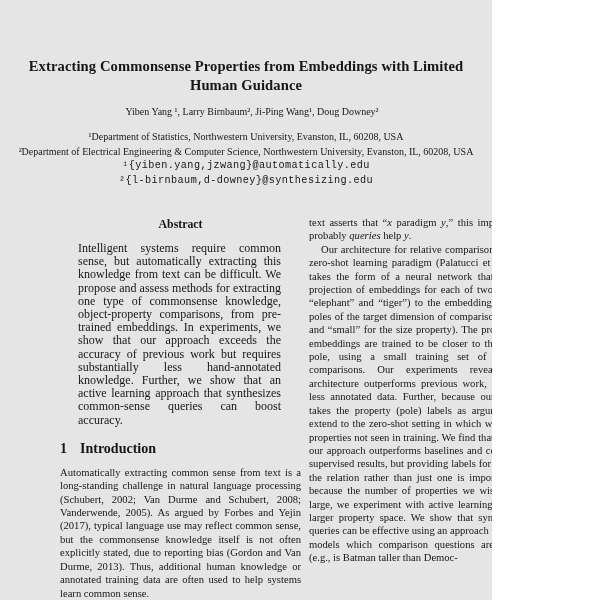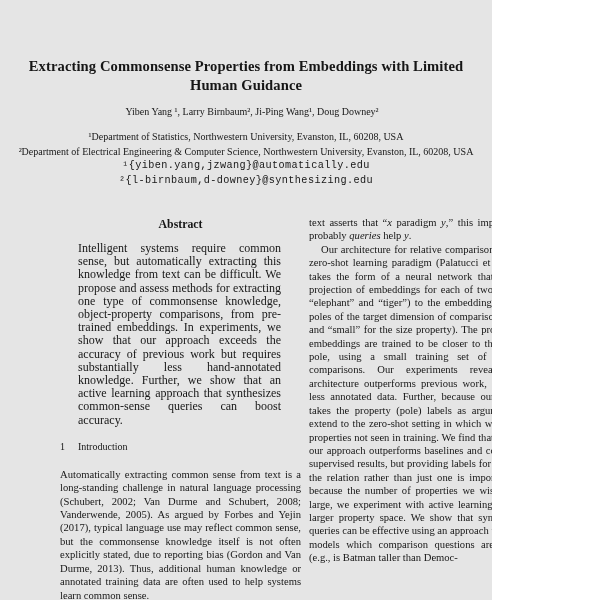--- a/index.html
+++ b/index.html
@@ -58,23 +58,23 @@
     margin: 1px 0 10px 0;
   }
   .abs-body {
     margin: 0;
     padding: 0 20px 0 18px;
     font-size: 12px;
     line-height: 13.2px;
     text-align: justify;
   }
   .sec-heading {
-    font-weight: normal;
-    font-size: 10px;
-    margin: 14px 0 16px 0;
+    font-weight: bold;
+    font-size: 14px;
+    margin: 14px 0 9px 0;
   }
   .sec-num { margin-right: 13px; }
   .para {
     margin: 0;
     font-size: 10.6px;
     line-height: 13.4px;
     text-align: justify;
   }
   .indent { text-indent: 12px; }
   i { font-style: italic; }

